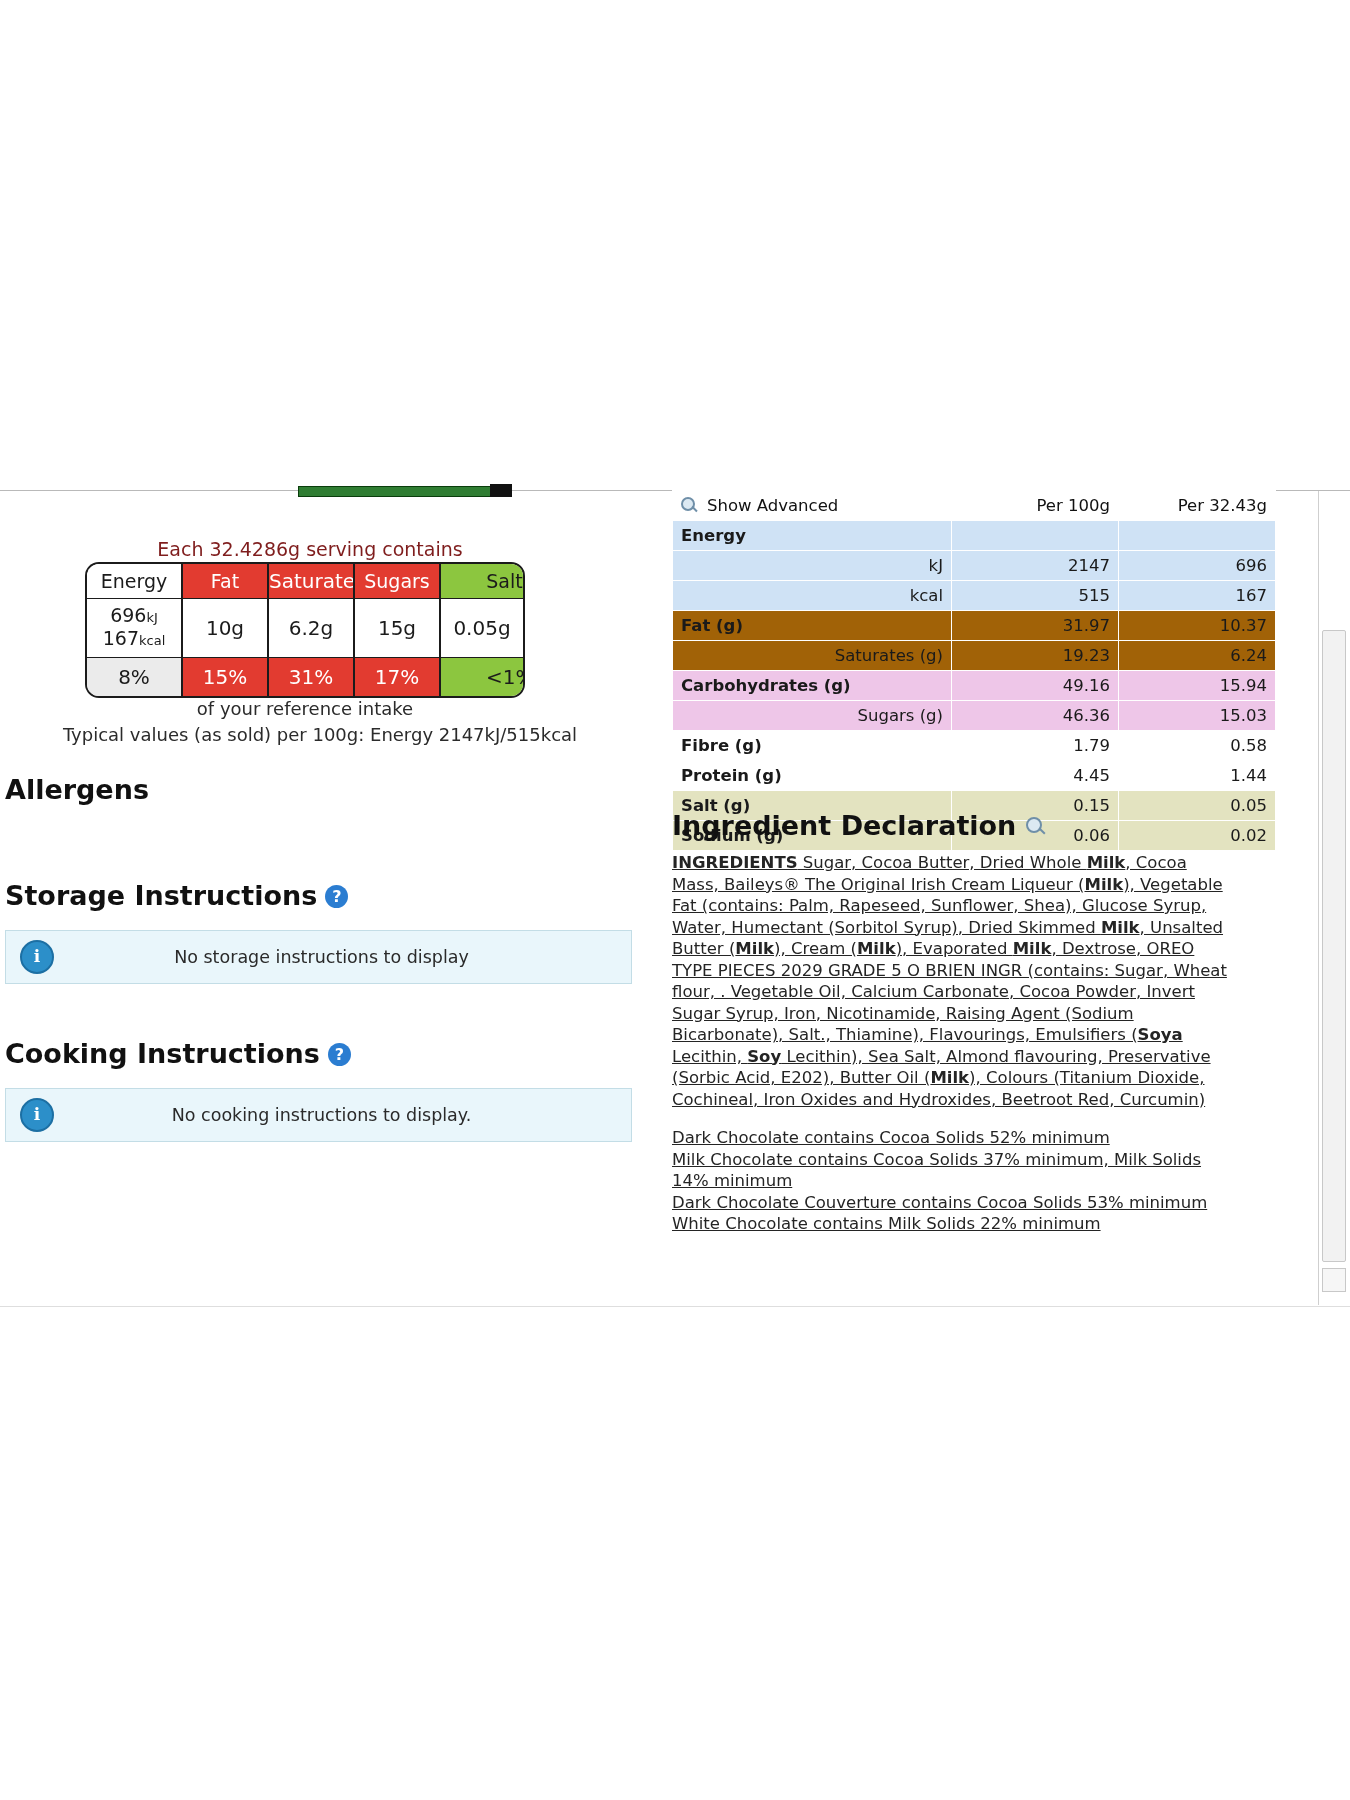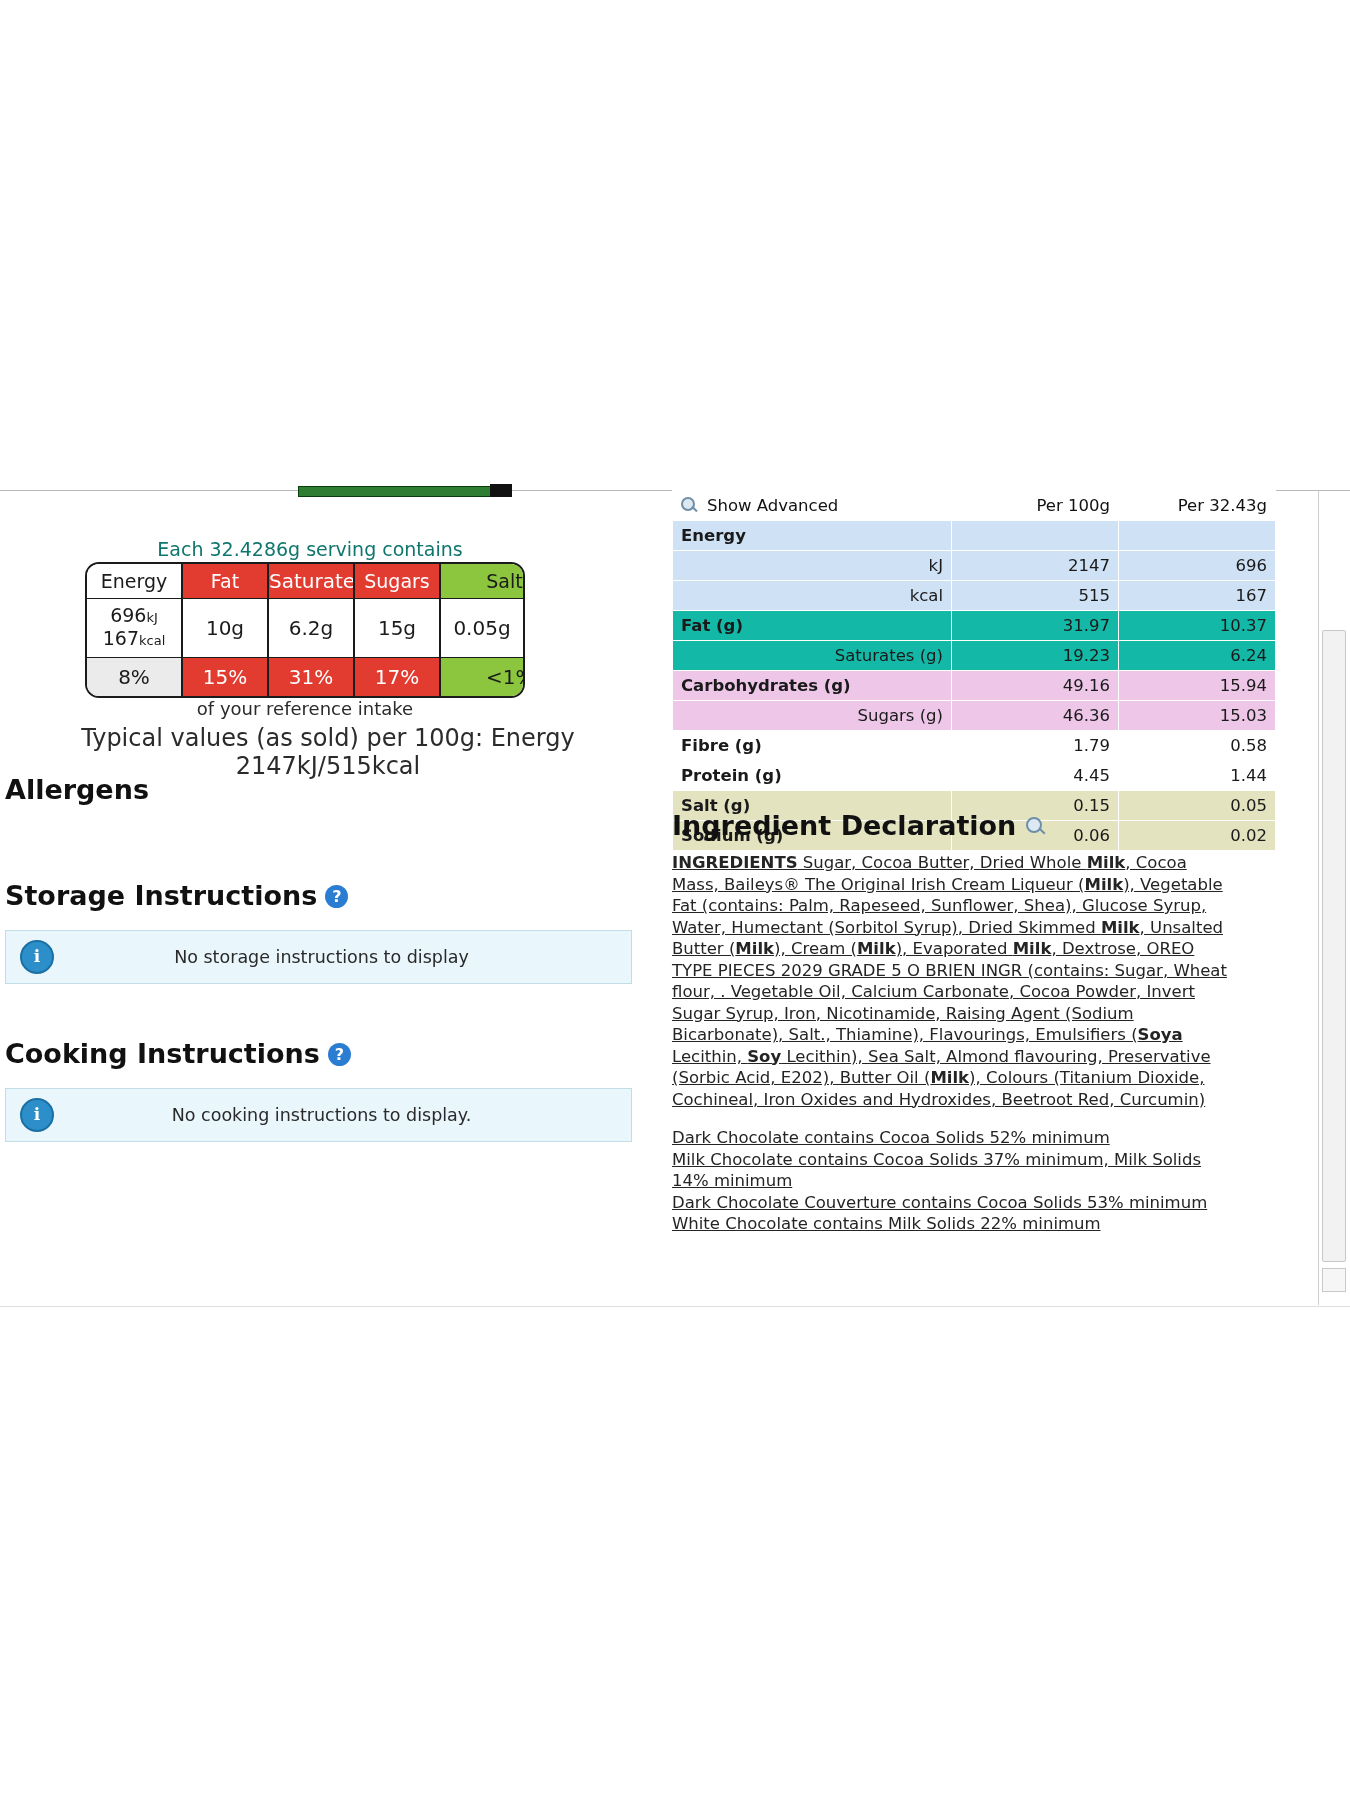--- a/index.html
+++ b/index.html
@@ -93,21 +93,21 @@
     background: #111111;
   }
 
   .serving-line {
     position: absolute;
     left: 0px;
     top: 48px;
     width: 620px;
     text-align: center;
     font-size: 19px;
-    color: #0f766e;
+    color: #7f1d1d;
   }
 
   
   .tl-wrap {
     position: absolute;
     left: 85px;
     top: 72px;
     display: flex;
     align-items: stretch;
   }
@@ -167,25 +167,25 @@
     position: absolute;
     left: 85px;
     top: 208px;
     width: 440px;
     text-align: center;
     font-size: 18px;
     color: #2b2b2b;
   }
   .typ-line {
     position: absolute;
-    left: 8px;
+    left: 0px;
     top: 234px;
     width: 640px;
     text-align: center;
-    font-size: 24px;
+    font-size: 18px;
     color: #2b2b2b;
   }
 
   h2.sec {
     position: absolute;
     left: 5px;
     margin: 0;
     font-size: 27px;
     font-weight: bold;
     color: #111111;
@@ -320,21 +320,21 @@
     background: #6f8fa8;
     transform: rotate(45deg);
   }
   .magnifier.inline-title {
     width: 20px; height: 20px; margin-left: 10px; margin-right: 0; vertical-align: -2px;
   }
   .magnifier.inline-title::before { width: 12px; height: 12px; }
   .magnifier.inline-title::after { left: 12px; top: 13px; width: 8px; }
 
   .r-blue  { background: #cfe2f5; }
-  .r-green { background: #14b8a6; }
+  .r-green { background: #a16207; }
   .r-pink  { background: #eec6e8; }
   .r-plain { background: #ffffff; }
   .r-olive { background: #e3e3c0; }
 
   h2.ingr-title {
     margin: 0;
     position: absolute;
     left: 0px;
     top: 320px;
     font-size: 27px;

